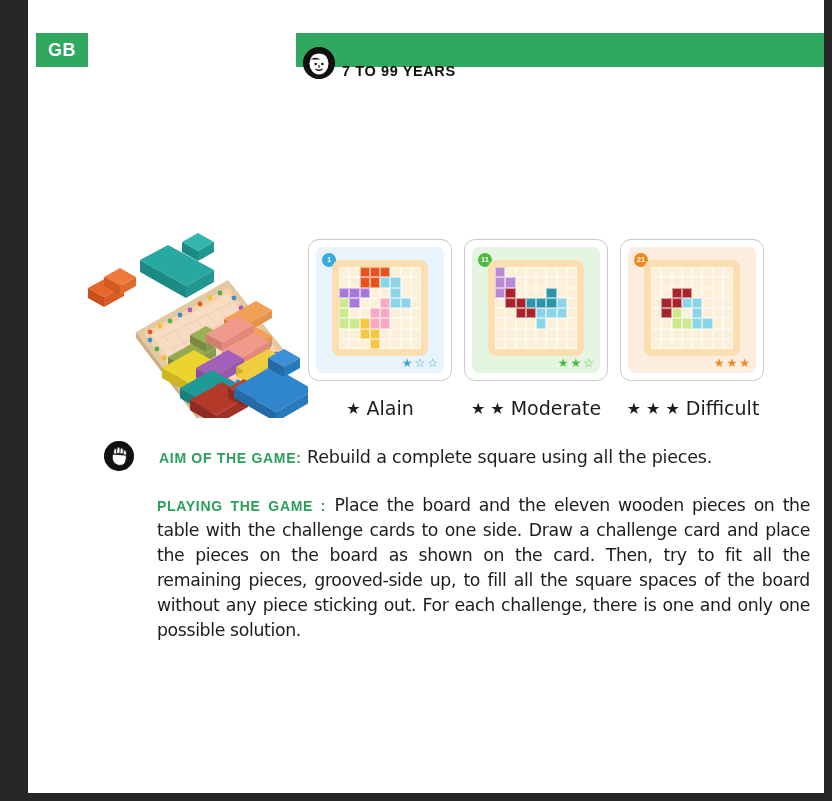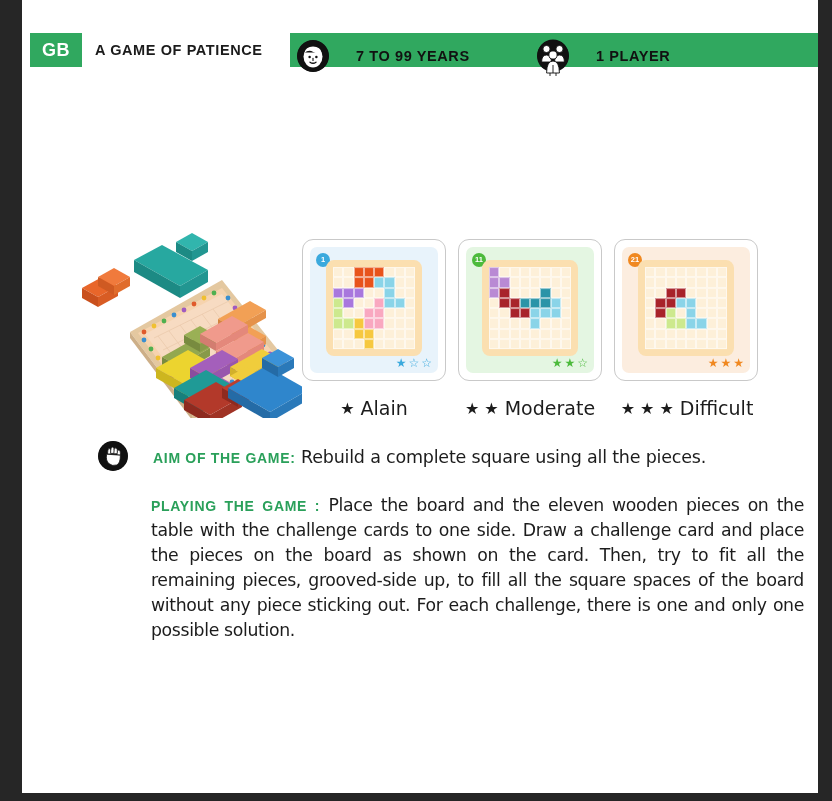--- a/index.html
+++ b/index.html
@@ -4,21 +4,21 @@
 <style>
   * { box-sizing: border-box; margin: 0; padding: 0; }
   html, body {
     width: 832px; height: 801px;
     background: #262626;
     font-family: "Liberation Sans", sans-serif;
     overflow: hidden;
   }
   #page {
     position: absolute;
-    left: 22px; top: 0px;
+    left: 28px; top: 0px;
     width: 796px; height: 793px;
     background: #ffffff;
     overflow: hidden;
   }
 
   
   #header {
     position: absolute; left: 0; top: 33px;
     width: 796px; height: 34px;
   }
@@ -28,21 +28,21 @@
   .gb-label {
     position: absolute; left: 8px; top: 0; width: 52px; height: 34px;
     display: flex; align-items: center; justify-content: center;
     color: #ffffff; font-weight: bold; font-size: 18px; letter-spacing: .5px;
   }
   .hdr-title {
     position: absolute; left: 73px; top: 0; height: 34px;
     display: flex; align-items: center;
     color: #1b1b1b; font-weight: bold; font-size: 14.5px; letter-spacing: .6px;
   }
-  .hdr-item { position: absolute; top: 0; height: 46px; display: flex; align-items: center; gap: 20px; }
+  .hdr-item { position: absolute; top: 0; height: 46px; display: flex; align-items: flex-end; }
   #hdr-age    { left: 275px; }
   #hdr-player { left: 515px; }
   .hdr-item .lbl {
     color: #111; font-weight: bold; font-size: 14.5px; letter-spacing: .6px;
     margin-left: 7px; white-space: nowrap;
   }
   .badge-icon {
     width: 32px; height: 32px; border-radius: 50%;
     background: #111; position: relative; flex: 0 0 auto;
     display: block;
@@ -147,55 +147,37 @@
 </head>
 <body>
 
 <div id="page">
 
   <div id="header">
     <div class="hdr-seg" id="seg-gb"></div>
     <div class="hdr-seg" id="seg-mid"></div>
 
     <div class="gb-label">GB</div>
-    <div class="hdr-title">A GAME OF PATIENCE</div>
 
     <div class="hdr-item" id="hdr-age">
       <span class="badge-icon">
         <svg width="32" height="38" viewBox="0 0 32 38">
           <circle cx="16" cy="19" r="15.5" fill="#111"></circle>
           <ellipse cx="16" cy="19.5" rx="9.5" ry="11" fill="#fff"></ellipse>
           <path d="M6.6 15.5 A9.6 10.5 0 0 1 25.4 15.5 Z" fill="#111"></path>
           <path d="M7.2 16.2 q4.5 -4 9 -1.2 q4 2.4 8.6 1.2 q-1.2 -6.6 -8.8 -6.6 q-7.4 0 -8.8 6.6 z" fill="#fff"></path>
           <circle cx="12.6" cy="20" r="1.25" fill="#111"></circle>
           <circle cx="19.4" cy="20" r="1.25" fill="#111"></circle>
           <path d="M13 25.2 q3 2.1 6 0" stroke="#111" stroke-width="1.3" fill="none" stroke-linecap="round"></path>
           <path d="M16 21.4 l0 2.1" stroke="#111" stroke-width="1.1" fill="none" stroke-linecap="round"></path>
         </svg>
       </span>
       <span class="lbl">7 TO 99 YEARS</span>
     </div>
 
-    <div class="hdr-item" id="hdr-player">
-      <span class="badge-icon">
-        <svg width="32" height="40" viewBox="0 0 32 40">
-          <circle cx="16" cy="18" r="15.5" fill="#111"></circle>
-          <g fill="#fff" stroke="#111" stroke-width="0.9">
-            <circle cx="9.5" cy="12" r="3.6"></circle>
-            <path d="M4.6 25 q0-7 4.9-7 q4.9 0 4.9 7 z"></path>
-            <circle cx="22.5" cy="12" r="3.6"></circle>
-            <path d="M17.6 25 q0-7 4.9-7 q4.9 0 4.9 7 z"></path>
-            <circle cx="16" cy="18" r="4.1"></circle>
-            <path d="M9.6 36 q0-12 6.4-12 q6.4 0 6.4 12 z"></path>
-          </g>
-          <path d="M16 28 l0 8 M13 36 l0 3 M19 36 l0 3" stroke="#111" stroke-width="0.9" fill="none"></path>
-        </svg>
-      </span>
-      <span class="lbl">1 PLAYER</span>
-    </div>
   </div>
 
 
   <div id="photo">
     <svg width="230" height="190" viewBox="0 0 230 190">
       <defs>
         <g id="cube3">
           <path d="M0 6 L10 0 L20 6 L10 12 Z"></path>
         </g>
       </defs>

